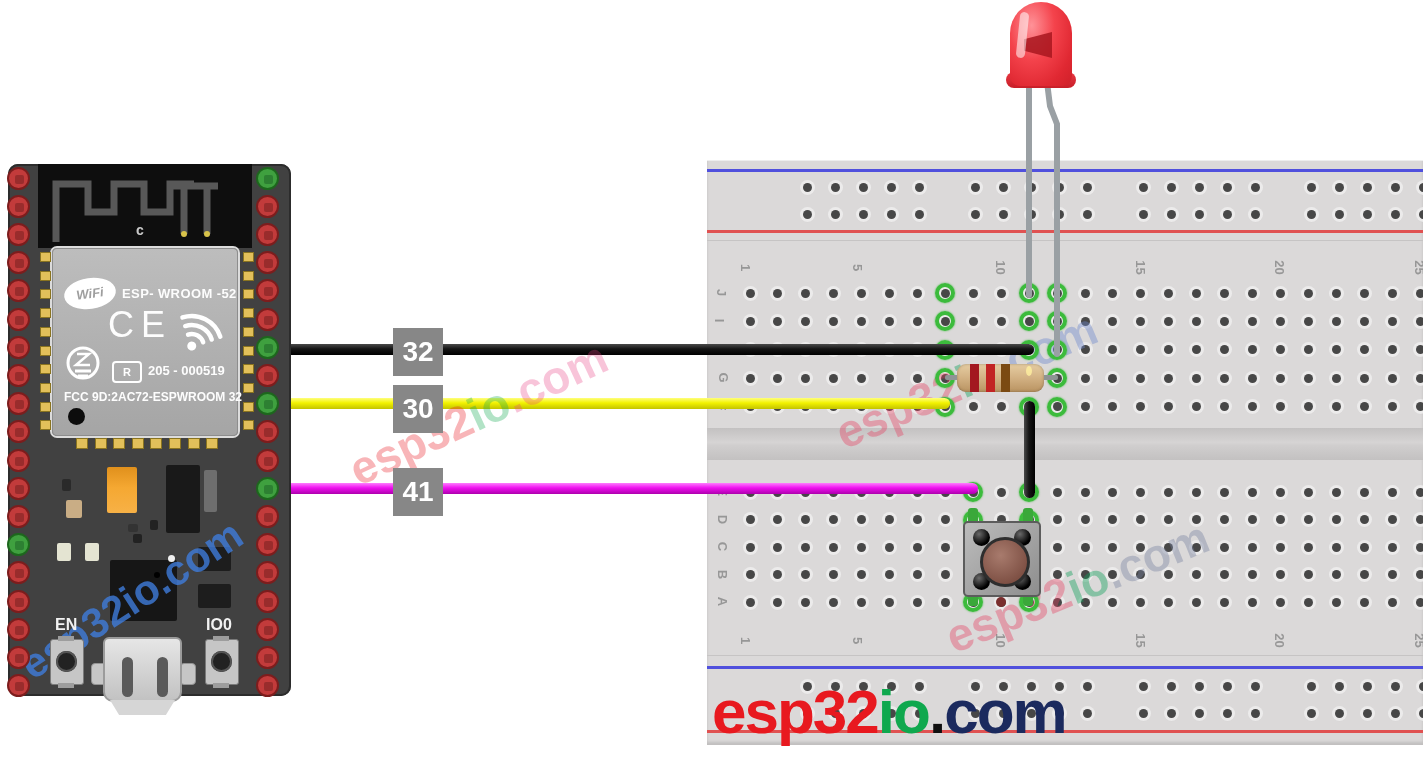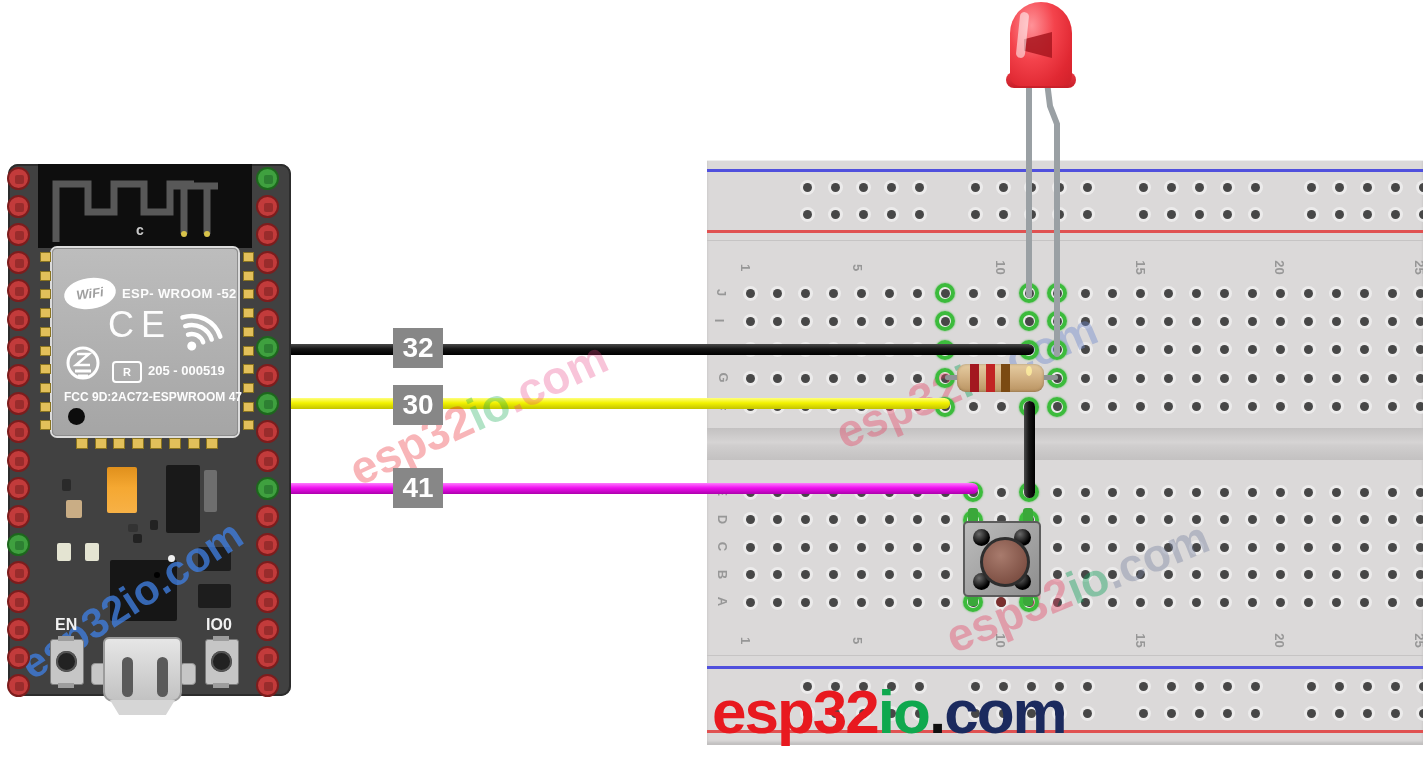--- a/index.html
+++ b/index.html
@@ -17,21 +17,21 @@
   .green-ring{position:absolute;width:12px;height:12px;border:4px solid #3cbb3c;border-radius:50%;
               box-shadow:0 0 2px rgba(40,180,40,.8);}
   
   .wire{position:absolute;height:11px;border-radius:6px;}
   .wire-black{background:linear-gradient(180deg,#4a4a4a 0%,#151515 45%,#000 100%);}
   .wire-yellow{background:linear-gradient(180deg,#ffff7d 0%,#f2f200 45%,#c3c300 100%);}
   .wire-magenta{background:linear-gradient(180deg,#ff7dff 0%,#ee10ee 45%,#ad00ad 100%);}
   .wire-vert{position:absolute;width:11px;border-radius:6px;
              background:linear-gradient(90deg,#4a4a4a 0%,#151515 45%,#000 100%);}
   
-  .badge{position:absolute;height:40px;display:flex;align-items:center;justify-content:center;
+  .badge{position:absolute;height:48px;display:flex;align-items:center;justify-content:center;
          color:#fff;font-weight:bold;}
   .badge-num{left:393px;width:50px;background:#878787;font-size:28px;}
   .badge-label{left:449px;width:153px;font-size:29px;letter-spacing:.5px;}
   
   #esp-board{left:8px;top:164px;width:283px;height:532px;background:#414141;border-radius:10px;
              box-shadow:inset 0 0 0 2px #2c2c2c;}
   #antenna-zone{position:absolute;left:30px;top:0;width:214px;height:84px;background:#0e0e0e;}
   #shield{position:absolute;left:44px;top:84px;width:186px;height:188px;border-radius:5px;
           background:linear-gradient(180deg,#bdbdbd,#a5a5a5);
           box-shadow:0 0 0 2px #dcdcdc, inset 0 0 0 1px #8d8d8d;}
@@ -530,21 +530,21 @@
       <svg class="abs" style="left:12px;top:96px;" width="38" height="40" viewBox="0 0 38 40">
         <circle cx="19" cy="19" r="15" stroke="#fff" stroke-width="3" fill="none"></circle>
         <path d="M13,10 L25,10 L12,21 L26,21" stroke="#fff" stroke-width="2.5" fill="none"></path>
         <path d="M11,27 L27,27 M14,32 L24,32" stroke="#fff" stroke-width="3" fill="none"></path>
       </svg>
       <div class="abs" style="left:60px;top:113px;width:26px;height:18px;border:2px solid #fff;border-radius:4px;
                   display:flex;align-items:center;justify-content:center;">
         <span style="color:#fff;font-size:11px;font-weight:bold;">R</span>
       </div>
       <div class="shield-text" style="left:96px;top:115px;font-size:13px;">205 - 000519</div>
-      <div class="shield-text" style="left:12px;top:142px;font-size:12px;">FCC 9D:2AC72-ESPWROOM 47</div>
+      <div class="shield-text" style="left:12px;top:142px;font-size:12px;">FCC 9D:2AC72-ESPWROOM 32</div>
       <div class="abs" style="left:16px;top:160px;width:17px;height:17px;border-radius:50%;background:#0c0c0c;"></div>
     </div>
 
     <div id="board-decor">
         <div style="position: absolute; left: 99px; top: 303px; width: 30px; height: 46px; background: linear-gradient(rgb(224, 144, 28) 0%, rgb(245, 168, 50) 45%, rgb(247, 177, 70) 100%); border-radius: 2px;"></div>
         <div style="position: absolute; left: 158px; top: 301px; width: 34px; height: 68px; background: rgb(25, 25, 25); border-radius: 2px;"></div>
         <div style="position: absolute; left: 196px; top: 306px; width: 13px; height: 42px; background: rgb(110, 110, 110); border-radius: 2px;"></div>
         <div style="position: absolute; left: 58px; top: 336px; width: 16px; height: 18px; background: rgb(201, 173, 133); border-radius: 2px;"></div>
         <div style="position: absolute; left: 54px; top: 315px; width: 9px; height: 12px; background: rgb(42, 42, 42); border-radius: 2px;"></div>
         <div style="position: absolute; left: 49px; top: 379px; width: 14px; height: 18px; background: rgb(228, 228, 210); border-radius: 2px;"></div>

